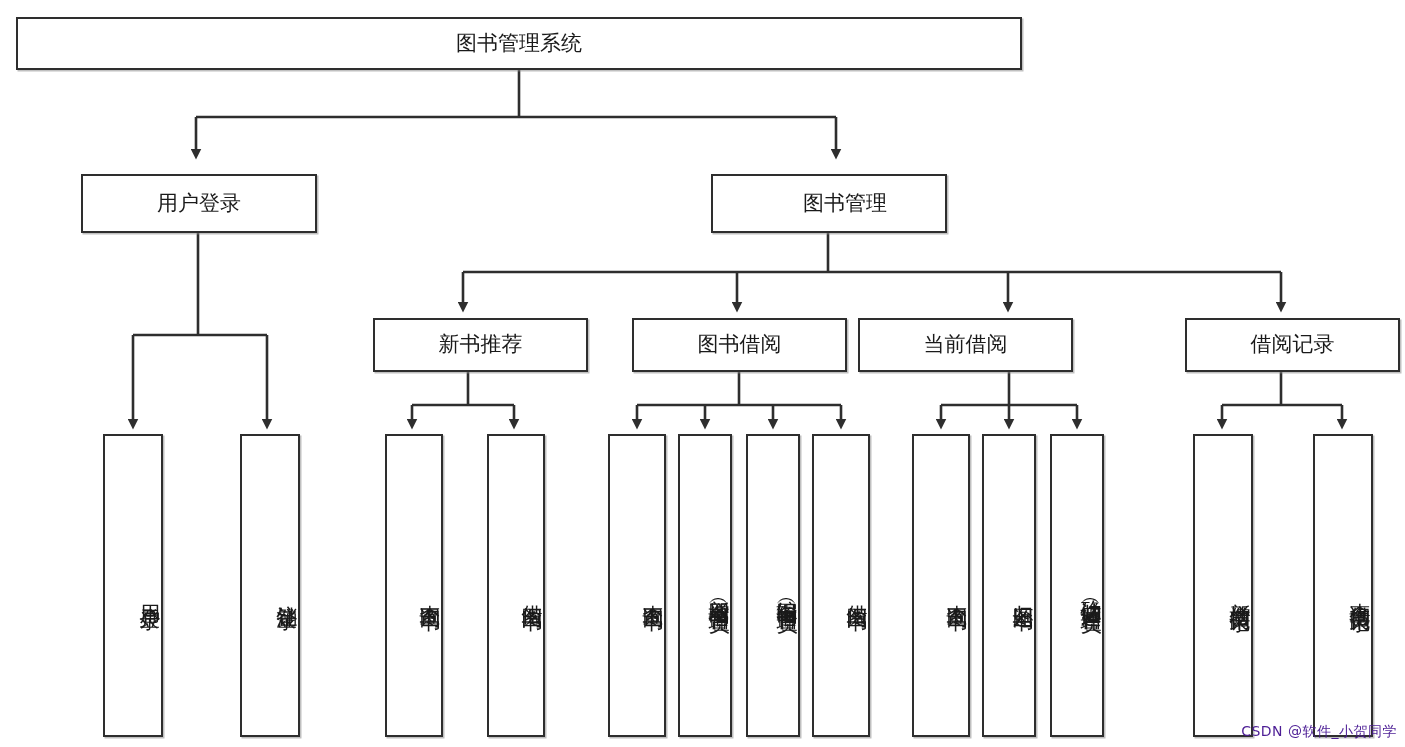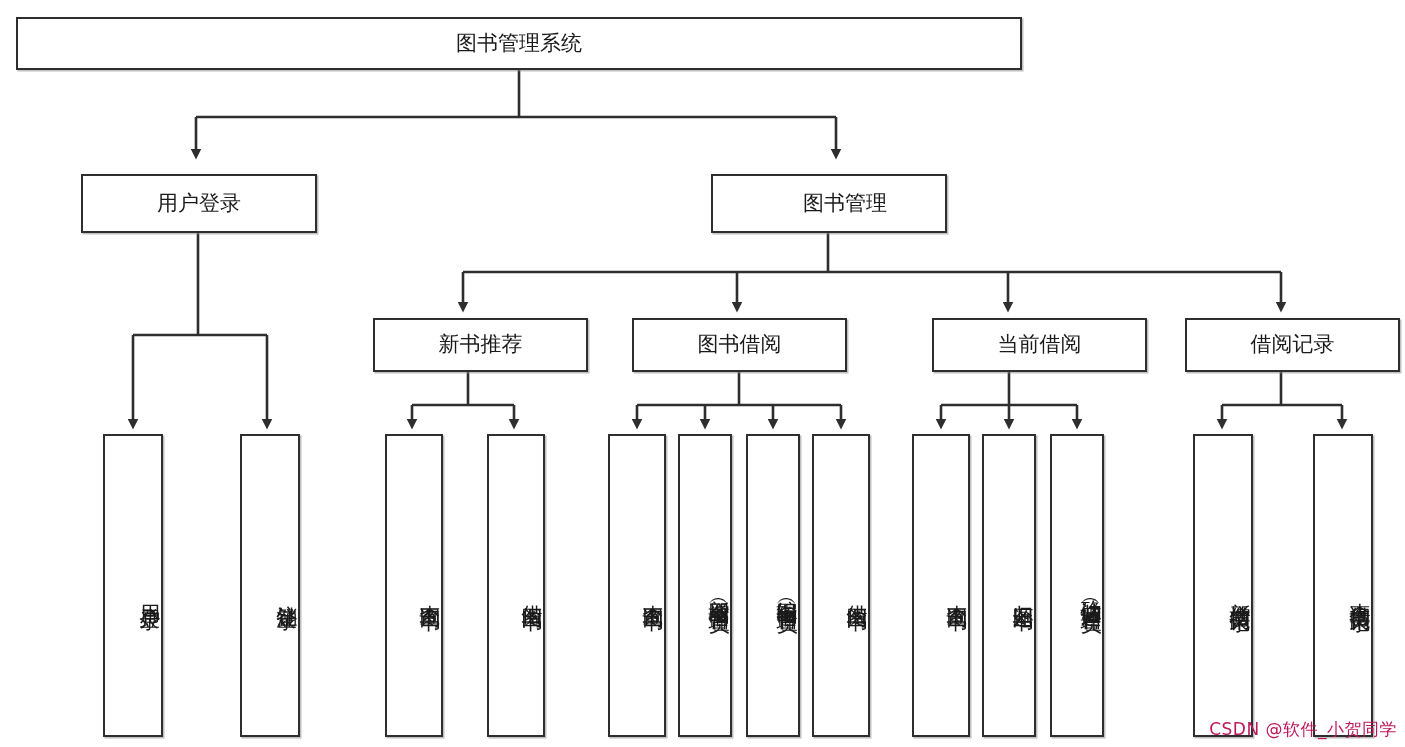--- a/index.html
+++ b/index.html
@@ -27,22 +27,22 @@
     align-items:flex-start;
     justify-content:center;
   }
   .node.v.top{align-items:flex-start;}
 
   svg#wires{position:absolute;left:0;top:0;width:1405px;height:747px;pointer-events:none;}
 
   .wm{
     position:absolute;
     right:8px;bottom:6px;
-    font-size:17px;
-    color:#be185d;
+    font-size:14px;
+    color:#4c1d95;
     letter-spacing:.5px;
     white-space:nowrap;
   }
 </style>
 </head>
 <body>
 
 <div id="stage">
 
   <svg id="wires" viewBox="0 0 1405 747">
@@ -98,21 +98,21 @@
   <div class="node h" style="left:16px;top:17px;width:1006px;height:53px;">图书管理系统</div>
 
   <div class="node h" style="left:81px;top:174px;width:236px;height:59px;">用户登录</div>
 
   <div class="node h" style="left:711px;top:174px;width:236px;height:59px;padding-left:32px;">图书管理</div>
 
   <div class="node h" style="left:361px;top:318px;width:215px;height:54px;margin-left:12px;">新书推荐</div>
 
   <div class="node h" style="left:632px;top:318px;width:215px;height:54px;">图书借阅</div>
 
-  <div class="node h" style="left:932px;top:318px;width:215px;height:54px;">当前借阅</div>
+  <div class="node h" style="left:858px;top:318px;width:215px;height:54px;">当前借阅</div>
 
   <div class="node h" style="left:1173px;top:318px;width:215px;height:54px;margin-left:12px;">借阅记录</div>
 
   <div class="node v" style="left:103px;top:434px;width:60px;height:303px;">用户登录</div>
 
   <div class="node v" style="left:240px;top:434px;width:60px;height:303px;">注销登录</div>
 
   <div class="node v" style="left:385px;top:434px;width:58px;height:303px;">查询图书</div>
 
   <div class="node v" style="left:487px;top:434px;width:58px;height:303px;">借阅图书</div>

